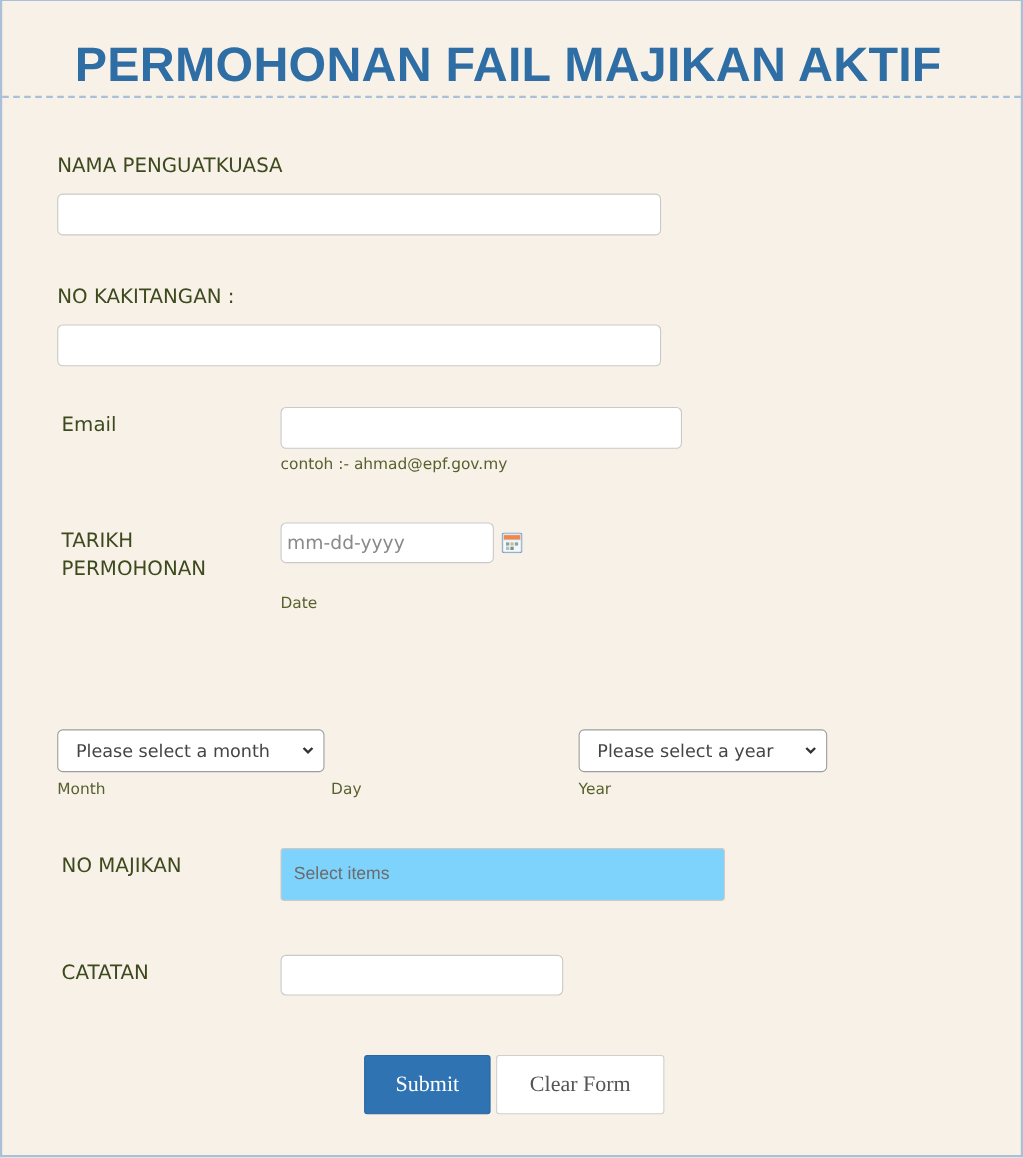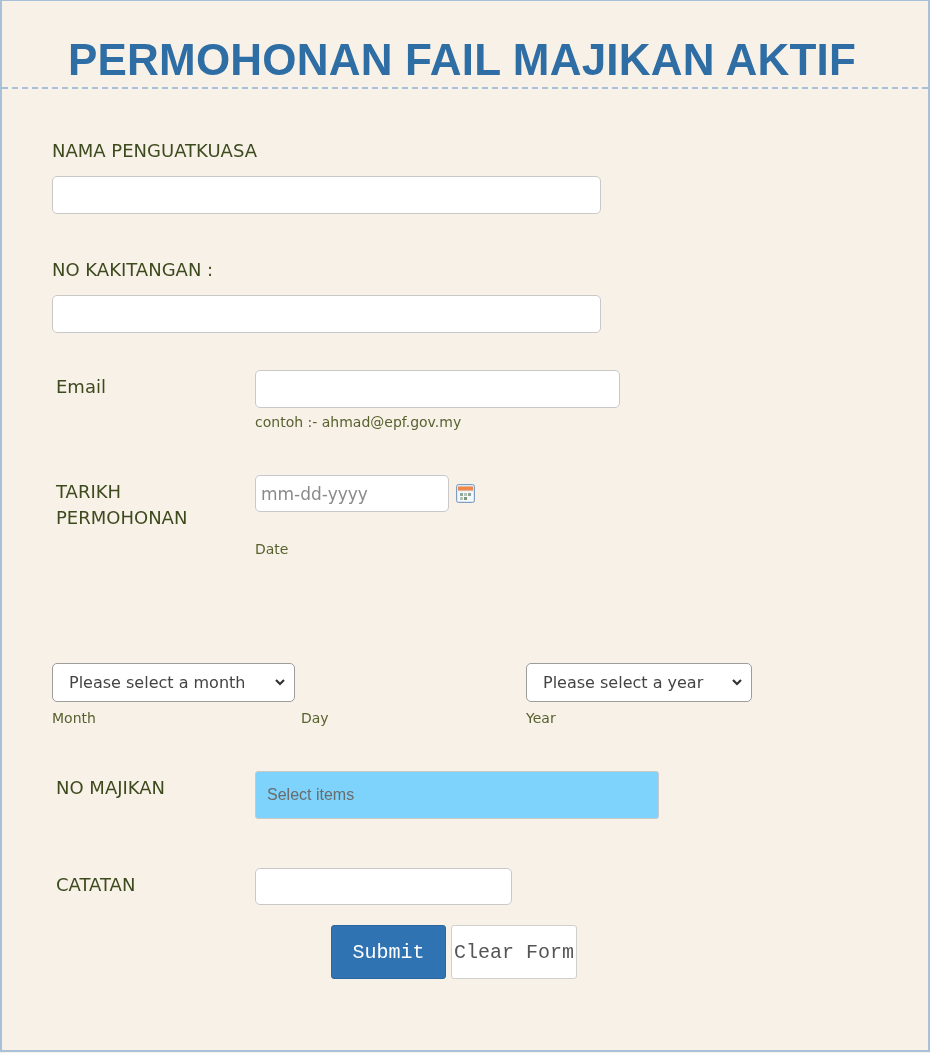--- a/index.html
+++ b/index.html
@@ -114,40 +114,40 @@
       font-size: 16px;
       color: #6b6b6b;
       display: flex;
       align-items: center;
       padding-left: 11px;
       cursor: pointer;
     }
     .btn {
       position: absolute;
       box-sizing: border-box;
-      top: 924px;
+      top: 958px;
       height: 54px;
       border-radius: 3px;
-      font-family: Liberation Mono, monospace;
+      font-family: Liberation Serif, serif;
       font-size: 20px;
       display: flex;
       align-items: center;
       justify-content: center;
       cursor: pointer;
     }
     .btn-submit {
       left: 329px;
       width: 115px;
       background: #2f73b2;
       border: 1px solid #2a66a0;
       color: #ffffff;
     }
     .btn-clear {
       left: 449px;
-      width: 126px;
+      width: 153px;
       background: #ffffff;
       border: 1px solid #cfcfcf;
       color: #555;
     }
   </style>
 </head>
 <body>
 
 <div class="frame">
 

